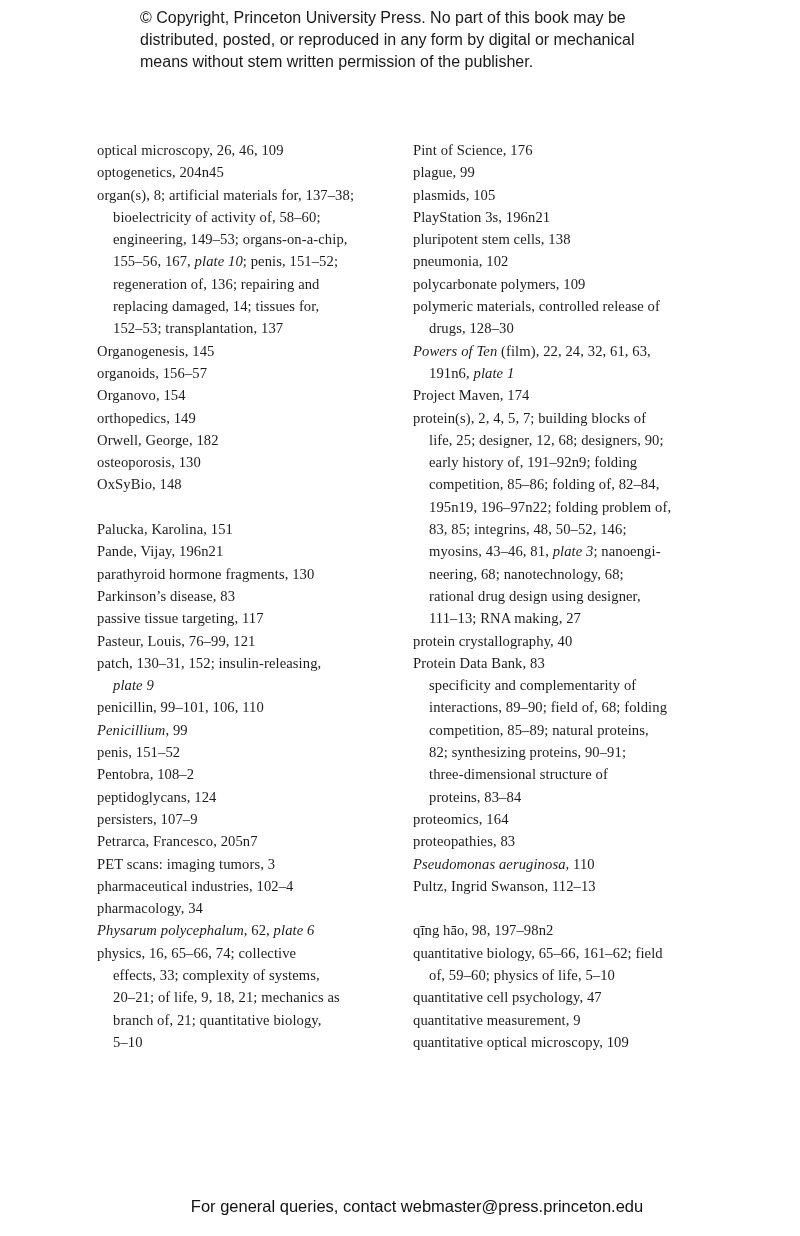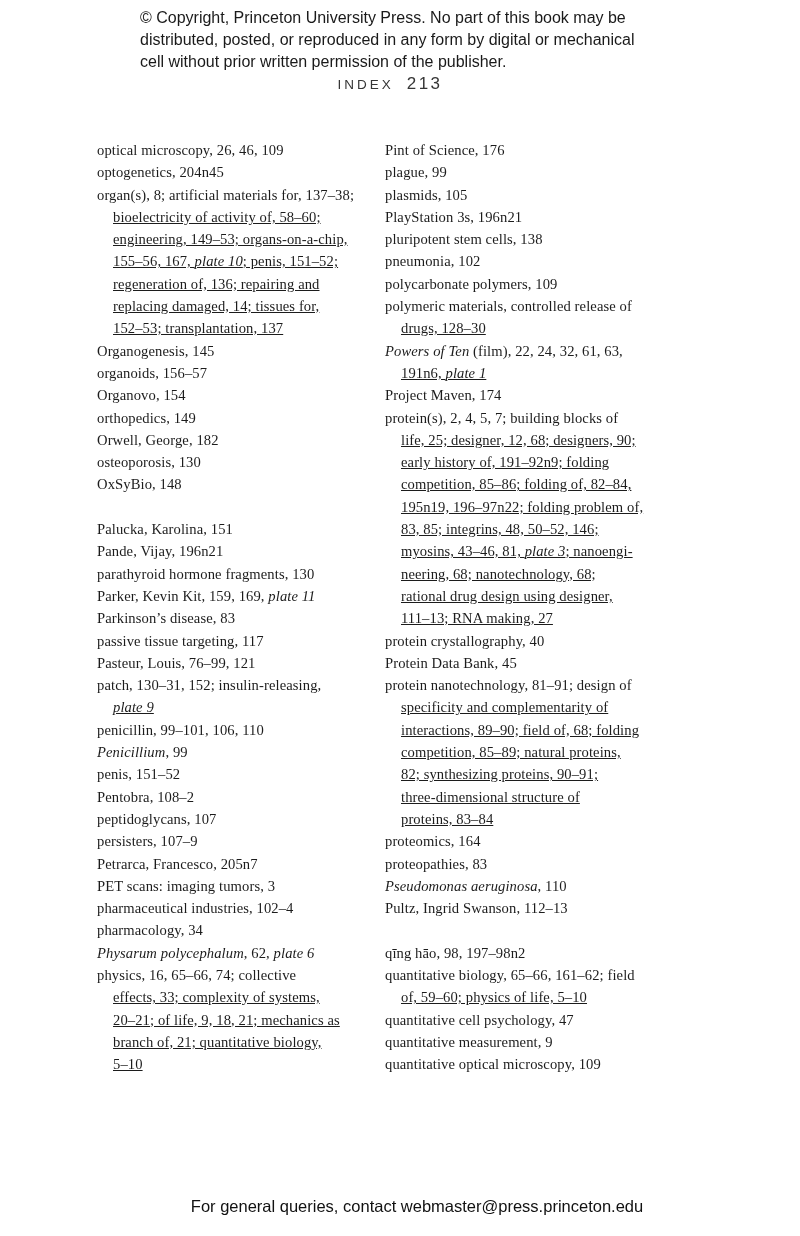--- a/index.html
+++ b/index.html
@@ -21,55 +21,52 @@
   
   .running-head{
     position:absolute;left:0;top:74px;width:780px;text-align:center;
     font-family:"Liberation Sans","DejaVu Sans",sans-serif;color:#363636;
   }
   .rh-label{font-size:13.5px;letter-spacing:3px;}
   .rh-page{font-size:17px;letter-spacing:2.5px;margin-left:13px;}
 
   
   .columns{
-    position:absolute;left:97px;top:139px;display:flex;gap:0;
+    position:absolute;left:97px;top:139px;display:flex;gap:28px;
     font-size:14.6px;line-height:22.3px;color:#1c1c1c;
     letter-spacing:0.1px;
   }
   .col{display:block;}
   .col-left{width:288px;}
   .col-right{width:310px;}
   .entry{margin:0;}
   .entry.gap{margin-top:22.3px;}
   .line{white-space:nowrap;}
-  .line.cont{padding-left:16px;text-decoration:underline;}
+  .line.cont{padding-left:16px;}
   .line i{font-style:italic;}
 
   
   .footer{
     position:absolute;left:17px;top:1197px;width:800px;text-align:center;
     font-family:"Liberation Sans","DejaVu Sans",sans-serif;
     font-size:16.5px;color:#111111;
   }
   .footer .email{color:#111111;text-decoration:none;}
 </style>
 </head>
 <body>
 
 <div class="page">
 
   <header class="copyright">
     <div class="c-line">© Copyright, Princeton University Press. No part of this book may be</div>
     <div class="c-line">distributed, posted, or reproduced in any form by digital or mechanical</div>
-    <div class="c-line">cell without prior written permission of the publisher.</div>
+    <div class="c-line">means without stem written permission of the publisher.</div>
   </header>
 
-  <div class="running-head">
-    <span class="rh-label">INDEX</span><span class="rh-page">213</span>
-  </div>
 
   <main class="columns">
     <section class="col col-left" id="col-0">
         <div class="entry">
           <div class="line">optical microscopy, 26, 46, 109</div>
         </div>
         <div class="entry">
           <div class="line">optogenetics, 204n45</div>
         </div>
         <div class="entry">
@@ -105,23 +102,20 @@
         <div class="entry gap">
           <div class="line">Palucka, Karolina, 151</div>
         </div>
         <div class="entry">
           <div class="line">Pande, Vijay, 196n21</div>
         </div>
         <div class="entry">
           <div class="line">parathyroid hormone fragments, 130</div>
         </div>
         <div class="entry">
-          <div class="line">Parker, Kevin Kit, 159, 169, <i>plate 11</i></div>
-        </div>
-        <div class="entry">
           <div class="line">Parkinson’s disease, 83</div>
         </div>
         <div class="entry">
           <div class="line">passive tissue targeting, 117</div>
         </div>
         <div class="entry">
           <div class="line">Pasteur, Louis, 76–99, 121</div>
         </div>
         <div class="entry">
           <div class="line">patch, 130–31, 152; insulin-releasing,</div>
@@ -133,21 +127,21 @@
         <div class="entry">
           <div class="line"><i>Penicillium</i>, 99</div>
         </div>
         <div class="entry">
           <div class="line">penis, 151–52</div>
         </div>
         <div class="entry">
           <div class="line">Pentobra, 108–2</div>
         </div>
         <div class="entry">
-          <div class="line">peptidoglycans, 107</div>
+          <div class="line">peptidoglycans, 124</div>
         </div>
         <div class="entry">
           <div class="line">persisters, 107–9</div>
         </div>
         <div class="entry">
           <div class="line">Petrarca, Francesco, 205n7</div>
         </div>
         <div class="entry">
           <div class="line">PET scans: imaging tumors, 3</div>
         </div>
@@ -210,24 +204,23 @@
           <div class="line cont">83, 85; integrins, 48, 50–52, 146;</div>
           <div class="line cont">myosins, 43–46, 81, <i>plate 3</i>; nanoengi-</div>
           <div class="line cont">neering, 68; nanotechnology, 68;</div>
           <div class="line cont">rational drug design using designer,</div>
           <div class="line cont">111–13; RNA making, 27</div>
         </div>
         <div class="entry">
           <div class="line">protein crystallography, 40</div>
         </div>
         <div class="entry">
-          <div class="line">Protein Data Bank, 45</div>
-        </div>
-        <div class="entry">
-          <div class="line">protein nanotechnology, 81–91; design of</div>
+          <div class="line">Protein Data Bank, 83</div>
+        </div>
+        <div class="entry">
           <div class="line cont">specificity and complementarity of</div>
           <div class="line cont">interactions, 89–90; field of, 68; folding</div>
           <div class="line cont">competition, 85–89; natural proteins,</div>
           <div class="line cont">82; synthesizing proteins, 90–91;</div>
           <div class="line cont">three-dimensional structure of</div>
           <div class="line cont">proteins, 83–84</div>
         </div>
         <div class="entry">
           <div class="line">proteomics, 164</div>
         </div>

